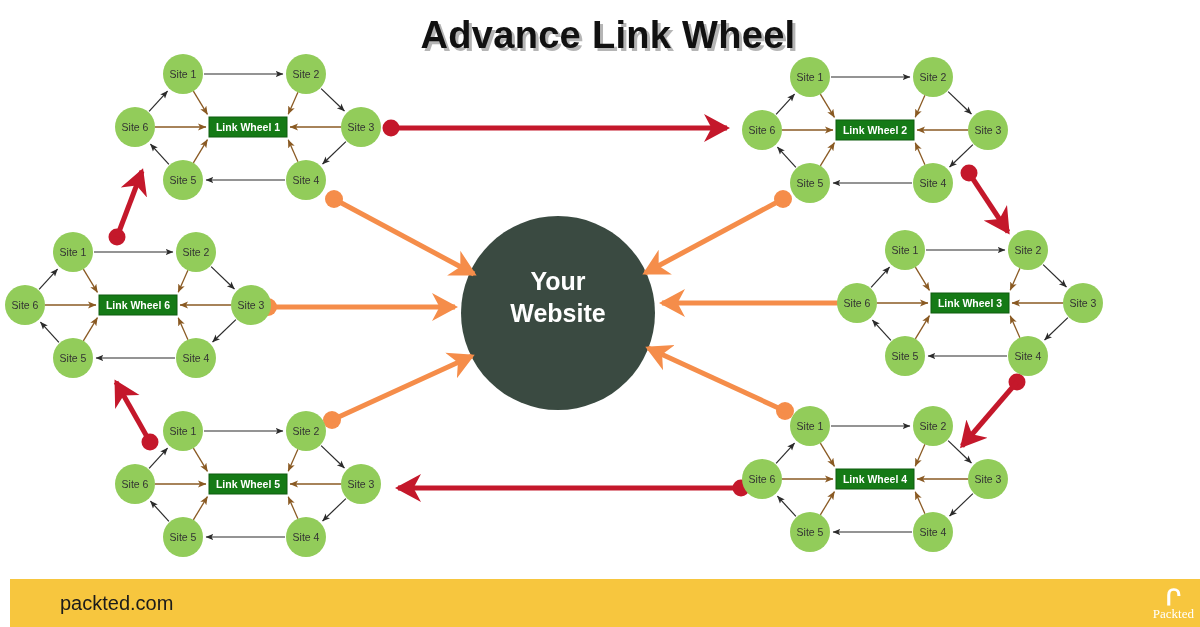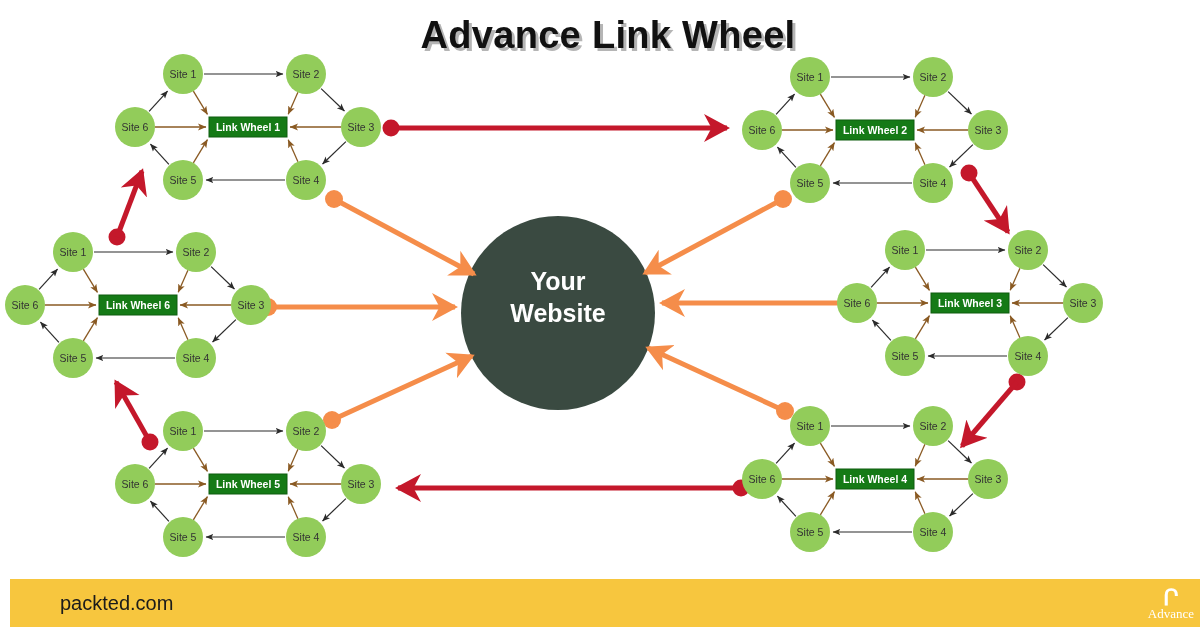--- a/index.html
+++ b/index.html
@@ -370,16 +370,16 @@
             <text x="138" y="308.7" text-anchor="middle">Link Wheel 6</text>
           </g>
         </g>
       </g>
   </svg>
 
   <div class="footer">
     <div class="footer-text">packted.com</div>
     <div class="brand">
       <span class="brand-mark">Ր</span>
-      <span class="brand-name">Advance</span>
+      <span class="brand-name">Packted</span>
     </div>
   </div>
 </div>
 
 </body></html>

